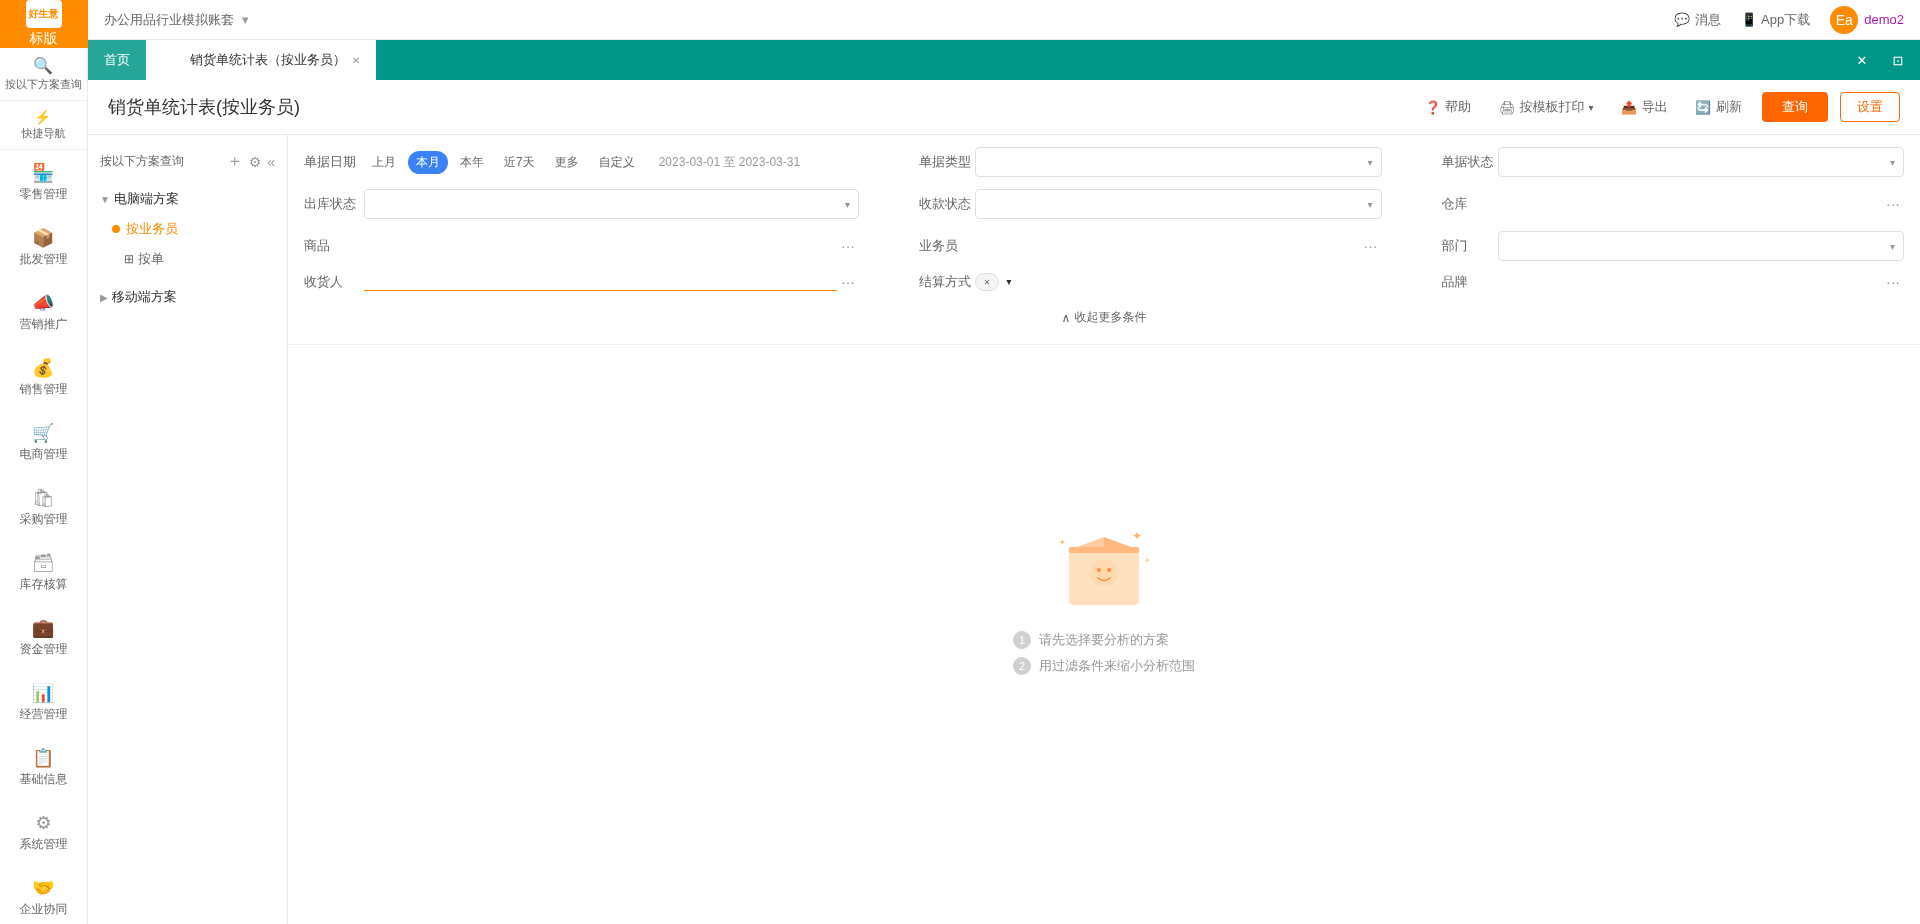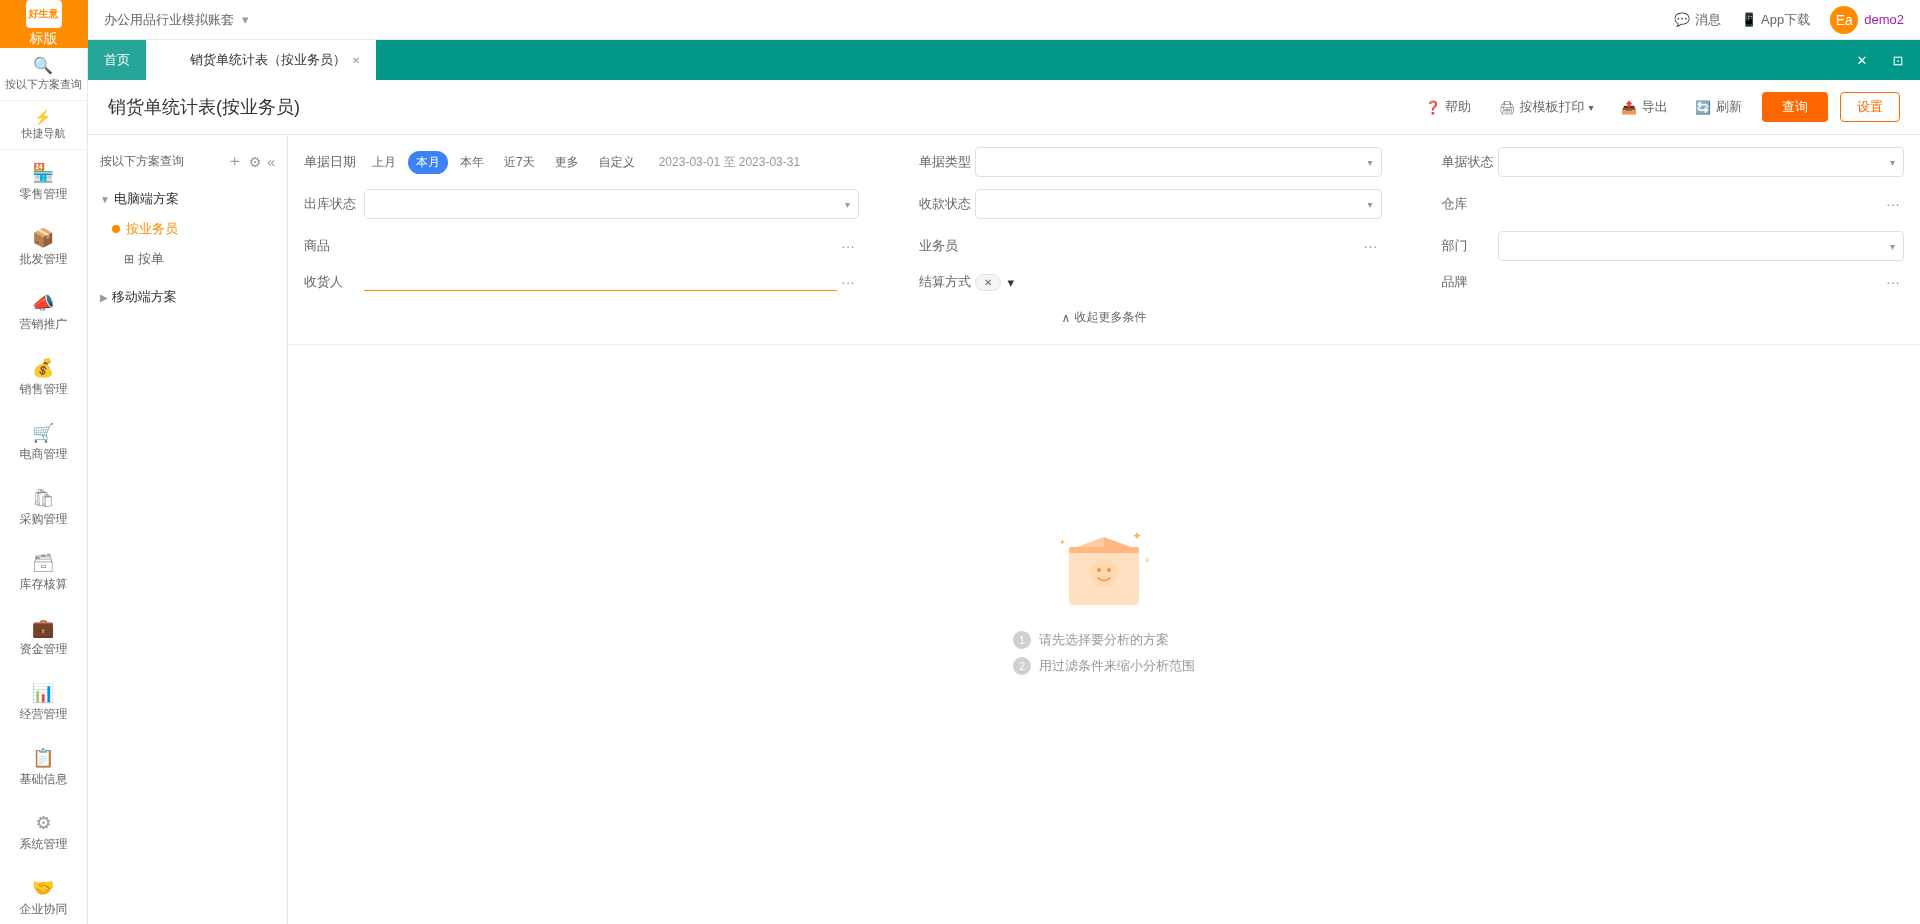--- a/index.html
+++ b/index.html
@@ -369,21 +369,21 @@
 
           <div class="filter-row">
             <div class="filter-item" style="flex:1.2;">
               <span class="filter-label" style="min-width:60px;">收货人</span>
               <div class="inline-field">
                 <input type="text" placeholder="" style="width: 100%;">
               </div>
               <span class="dots-btn">···</span>
             </div>
             <div class="filter-divider"></div>
-            <div class="filter-item" style="flex:1;">
+            <div class="filter-item" style="flex:1;font-family:Liberation Mono, monospace;">
               <span class="filter-label">结算方式</span>
               <div style="flex:1;display:flex;align-items:center;gap:6px;">
                 <span class="tag-chip">
                   <span style="font-size:10px;">✕</span>
                 </span>
                 <span class="select-arrow">▾</span>
               </div>
             </div>
             <div class="filter-divider"></div>
             <div class="filter-item" style="flex:1;">

